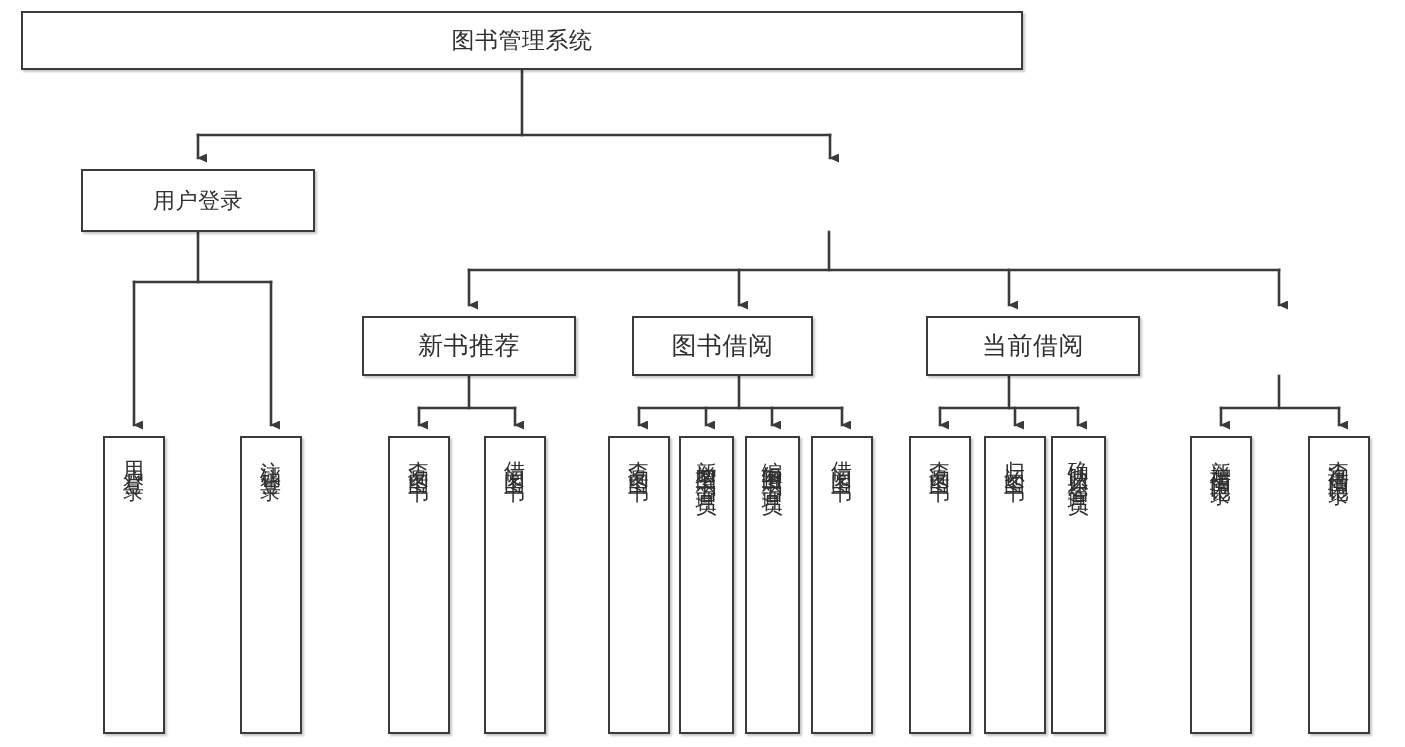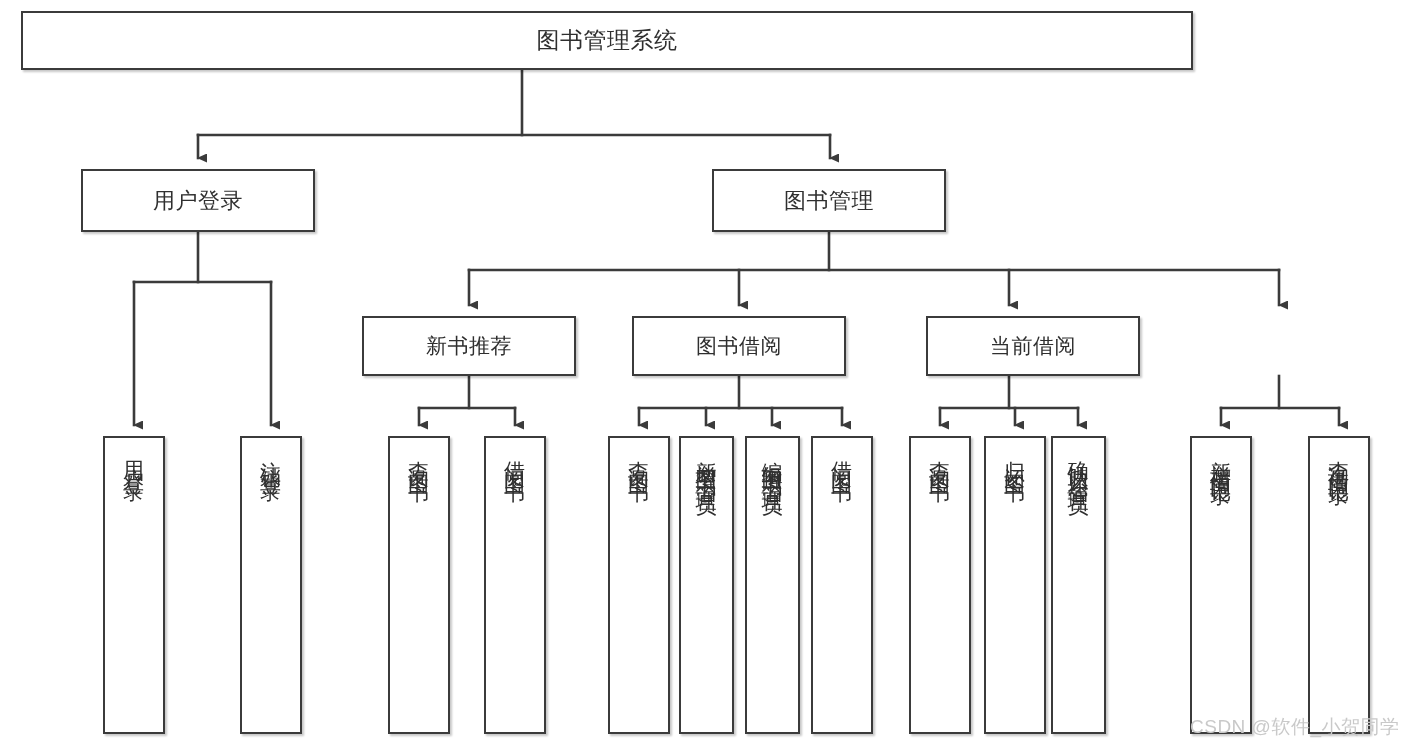--- a/index.html
+++ b/index.html
@@ -34,21 +34,21 @@
   }
   .node .label {
     color: #2f2f2f;
     letter-spacing: 0.5px;
     white-space: nowrap;
     text-align: center;
     line-height: 1.25;
   }
   .node.root .label { font-size: 23px; }
   .node.lvl2 .label { font-size: 22px; }
-  .node.lvl3 .label { font-size: 21px; }
+  .node.lvl3 .label { font-size: 25px; }
   .node.leaf {
     align-items: flex-start;
     justify-content: center;
     padding-top: 6px;
   }
   .node.leaf .label {
     font-size: 21px;
     writing-mode: vertical-rl;
     text-orientation: upright;
     letter-spacing: 7px;
@@ -112,35 +112,32 @@
       <path d="M1015,408 L1015,425" marker-end="url(#arrow)"></path>
       <path d="M1078,408 L1078,425" marker-end="url(#arrow)"></path>
 
       <path d="M1279,376 L1279,408"></path>
       <path d="M1221,408 L1339,408"></path>
       <path d="M1221,408 L1221,425" marker-end="url(#arrow)"></path>
       <path d="M1339,408 L1339,425" marker-end="url(#arrow)"></path>
     </g>
   </svg>
 
-  <div class="node root" style="left:21px; top:11px; width:1172px; height:59px;">
+  <div class="node root" style="left:21px; top:11px; width:1002px; height:59px;">
     <span class="label">图书管理系统</span>
   </div>
 
   <div class="node lvl2" style="left:81px; top:169px; width:234px; height:63px;">
     <span class="label">用户登录</span>
   </div>
-  <div class="node lvl2" style="left:712px; top:169px; width:234px; height:63px;">
-    <span class="label">图书管理</span>
-  </div>
 
   <div class="node lvl3" style="left:362px; top:316px; width:214px; height:60px;">
     <span class="label">新书推荐</span>
   </div>
-  <div class="node lvl3" style="left:632px; top:316px; width:214px; height:60px;">
+  <div class="node lvl3" style="left:632px; top:316px; width:181px; height:60px;">
     <span class="label">图书借阅</span>
   </div>
   <div class="node lvl3" style="left:902px; top:316px; width:214px; height:60px;margin-left:24px;">
     <span class="label">当前借阅</span>
   </div>
 
   <div class="node leaf" style="left:103px; top:436px; width:62px; height:298px;">
     <span class="label">用户登录</span>
   </div>
   <div class="node leaf" style="left:240px; top:436px; width:62px; height:298px;">
@@ -173,15 +170,14 @@
   <div class="node leaf tall" style="left:1051px; top:436px; width:55px; height:298px;">
     <span class="label">确认归还（管理员）</span>
   </div>
   <div class="node leaf tall" style="left:1190px; top:436px; width:62px; height:298px;">
     <span class="label">新增借阅记录</span>
   </div>
   <div class="node leaf tall" style="left:1308px; top:436px; width:62px; height:298px;">
     <span class="label">查询借阅记录</span>
   </div>
 
-  <div class="watermark" style="left:1190px; top:714px;">CSDN @软件_小贺同学</div>
 
 </div>
 
 </body></html>

